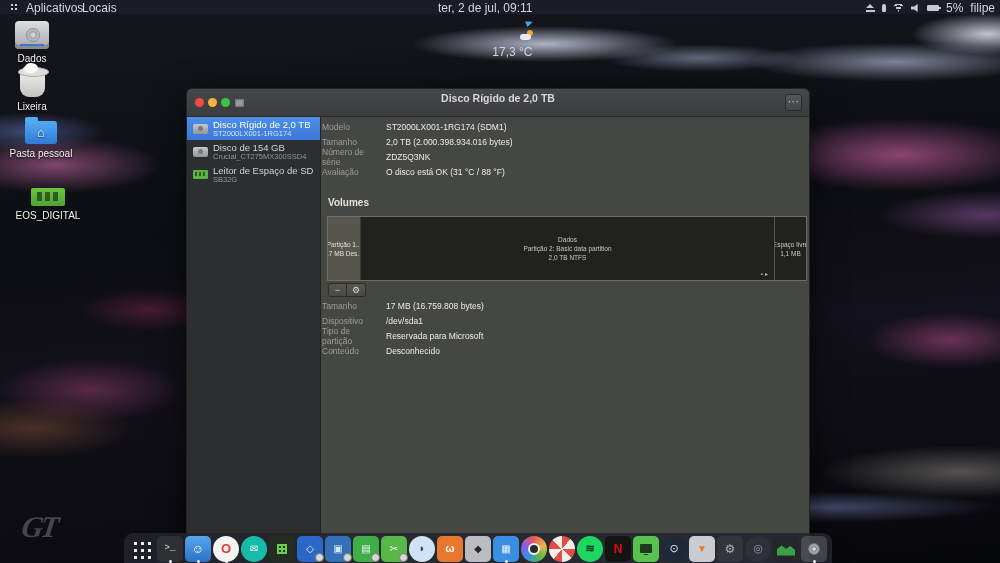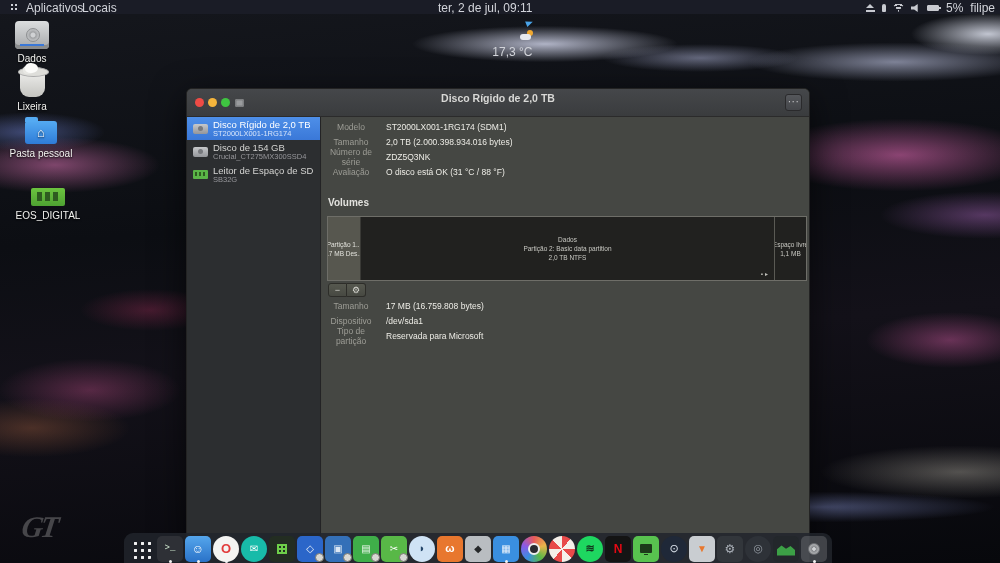--- a/index.html
+++ b/index.html
@@ -108,21 +108,21 @@
     background:linear-gradient(#c6c8ca,#94969a); }
   .mini-drive::before { content:""; position:absolute; left:5px; top:2.5px; width:5px; height:5px; border-radius:50%; background:#77797d; }
   .mini-sd { position:relative; flex:0 0 15px; width:15px; height:9px; border-radius:1px; background:#5ab547; }
   .mini-sd::before { content:""; position:absolute; left:2px; top:2px; width:10px; height:4px;
     background:repeating-linear-gradient(90deg,#2e5c20 0 2px,rgba(0,0,0,0) 2px 4px); }
 
   .main { position:absolute; left:135px; top:28px; right:0; bottom:0; background:#454743; }
   .drows { position:absolute; left:0; top:2px; right:0; }
   .drows2 { position:absolute; left:0; top:181px; right:0; }
   .drow { height:15px; display:flex; align-items:center; font-size:8.5px; }
-  .drow .lbl { width:64px; text-align:center; padding-right:6px; color:#9d9d96; }
+  .drow .lbl { width:64px; text-align:left; padding-right:6px; color:#9d9d96; }
   .drow .val { color:#edece6; }
 
   .vol-head { position:absolute; left:6px; top:80px; font-size:10px; font-weight:bold; color:#e2e2de; }
   .volbar { position:absolute; left:5px; top:99px; width:480px; height:65px; border:1px solid #6e6e68; background:#21211f; display:flex; }
   .seg { position:relative; height:100%; display:flex; flex-direction:column; align-items:center; justify-content:center;
     gap:2px; font-size:6.5px; color:#c9c9c3; text-align:center; overflow:hidden; white-space:nowrap; }
   .seg1 { width:33px; background:#57574f; border-right:1px solid #3a3a36; color:#e2e2dc; }
   .seg2 { flex:1; }
   .seg3 { width:32px; border-left:1px solid #5a5a54; }
   .seg-ics { position:absolute; right:4px; bottom:3px; font-size:6px; color:#bdbdb7; letter-spacing:2px; }
@@ -308,20 +308,24 @@
             <span class="val">17 MB (16.759.808 bytes)</span>
           </div>
         <div class="drow">
             <span class="lbl">Dispositivo</span>
             <span class="val">/dev/sda1</span>
           </div>
         <div class="drow">
             <span class="lbl">Tipo de partição</span>
             <span class="val">Reservada para Microsoft</span>
           </div>
+        <div class="drow">
+            <span class="lbl">Conteúdo</span>
+            <span class="val">Desconhecido</span>
+          </div>
       </div>
     </div>
   </section>
 
   <nav class="dock">
     <div class="dock-items">
         <div class="dock-item s-launcher" title="Applications"></div>
         <div class="dock-item s-terminal" title="Terminal">
           <span class="glyph">&gt;_</span>
           <i class="run-dot"></i>

